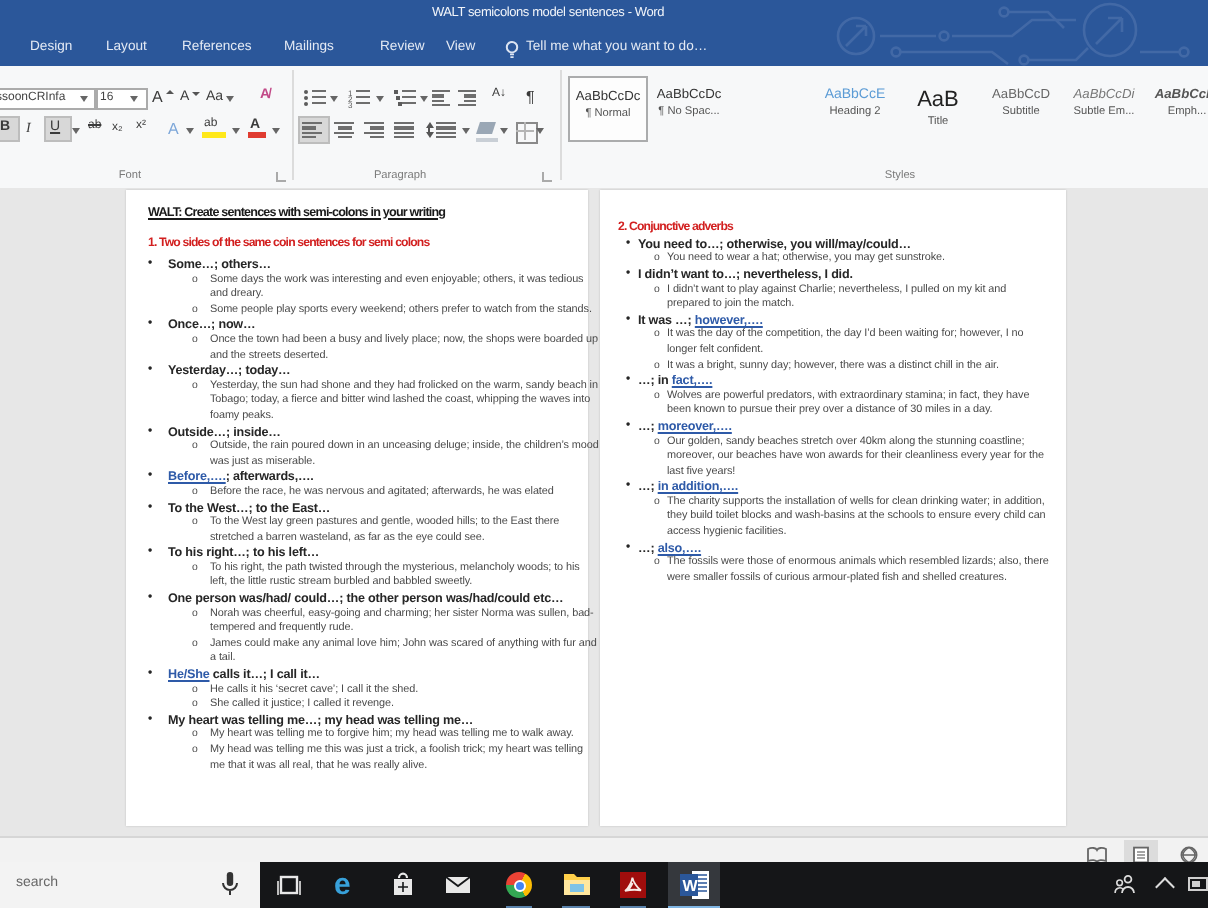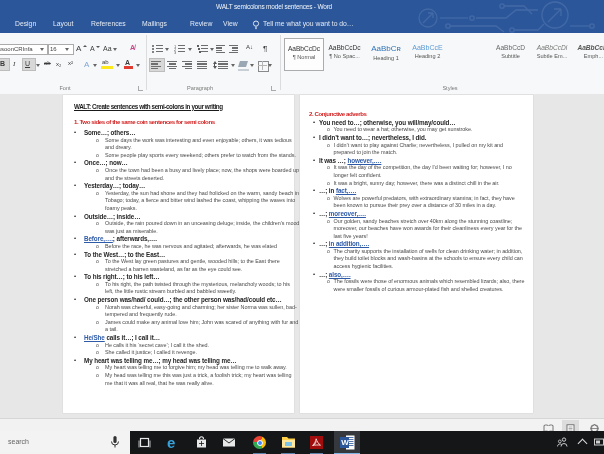--- a/index.html
+++ b/index.html
@@ -187,27 +187,27 @@
 <div class="launch" style="left:271px;"></div>
 <div class="glabel" style="left:420px;width:60px;">Styles</div>
 <div class="chip chip1" style="left:284.0px;">
       <span class="samp" style="">AaBbCcDc</span>
       <span class="nm">¶ Normal</span>
     </div>
 <div class="chip " style="left:325.5px;">
       <span class="samp" style="">AaBbCcDc</span>
       <span class="nm">¶ No Spac...</span>
     </div>
-<div class="chip " style="left:367.0px;">
-      <span class="samp" style="color:#2e74b5;font-size:8px;">AaBbCʀ</span>
-      <span class="nm">Heading 1</span>
-    </div>
 <div class="chip " style="left:408.5px;">
       <span class="samp" style="color:#5b9bd5;font-size:7px;">AaBbCcE</span>
       <span class="nm">Heading 2</span>
+    </div>
+<div class="chip " style="left:450.0px;">
+      <span class="samp" style="font-size:11px;color:#222;">AaB</span>
+      <span class="nm">Title</span>
     </div>
 <div class="chip " style="left:491.5px;">
       <span class="samp" style="color:#666;">AaBbCcD</span>
       <span class="nm">Subtitle</span>
     </div>
 <div class="chip " style="left:533.0px;">
       <span class="samp" style="font-style:italic;color:#777;">AaBbCcDi</span>
       <span class="nm">Subtle Em...</span>
     </div>
 <div class="chip " style="left:574.5px;">

